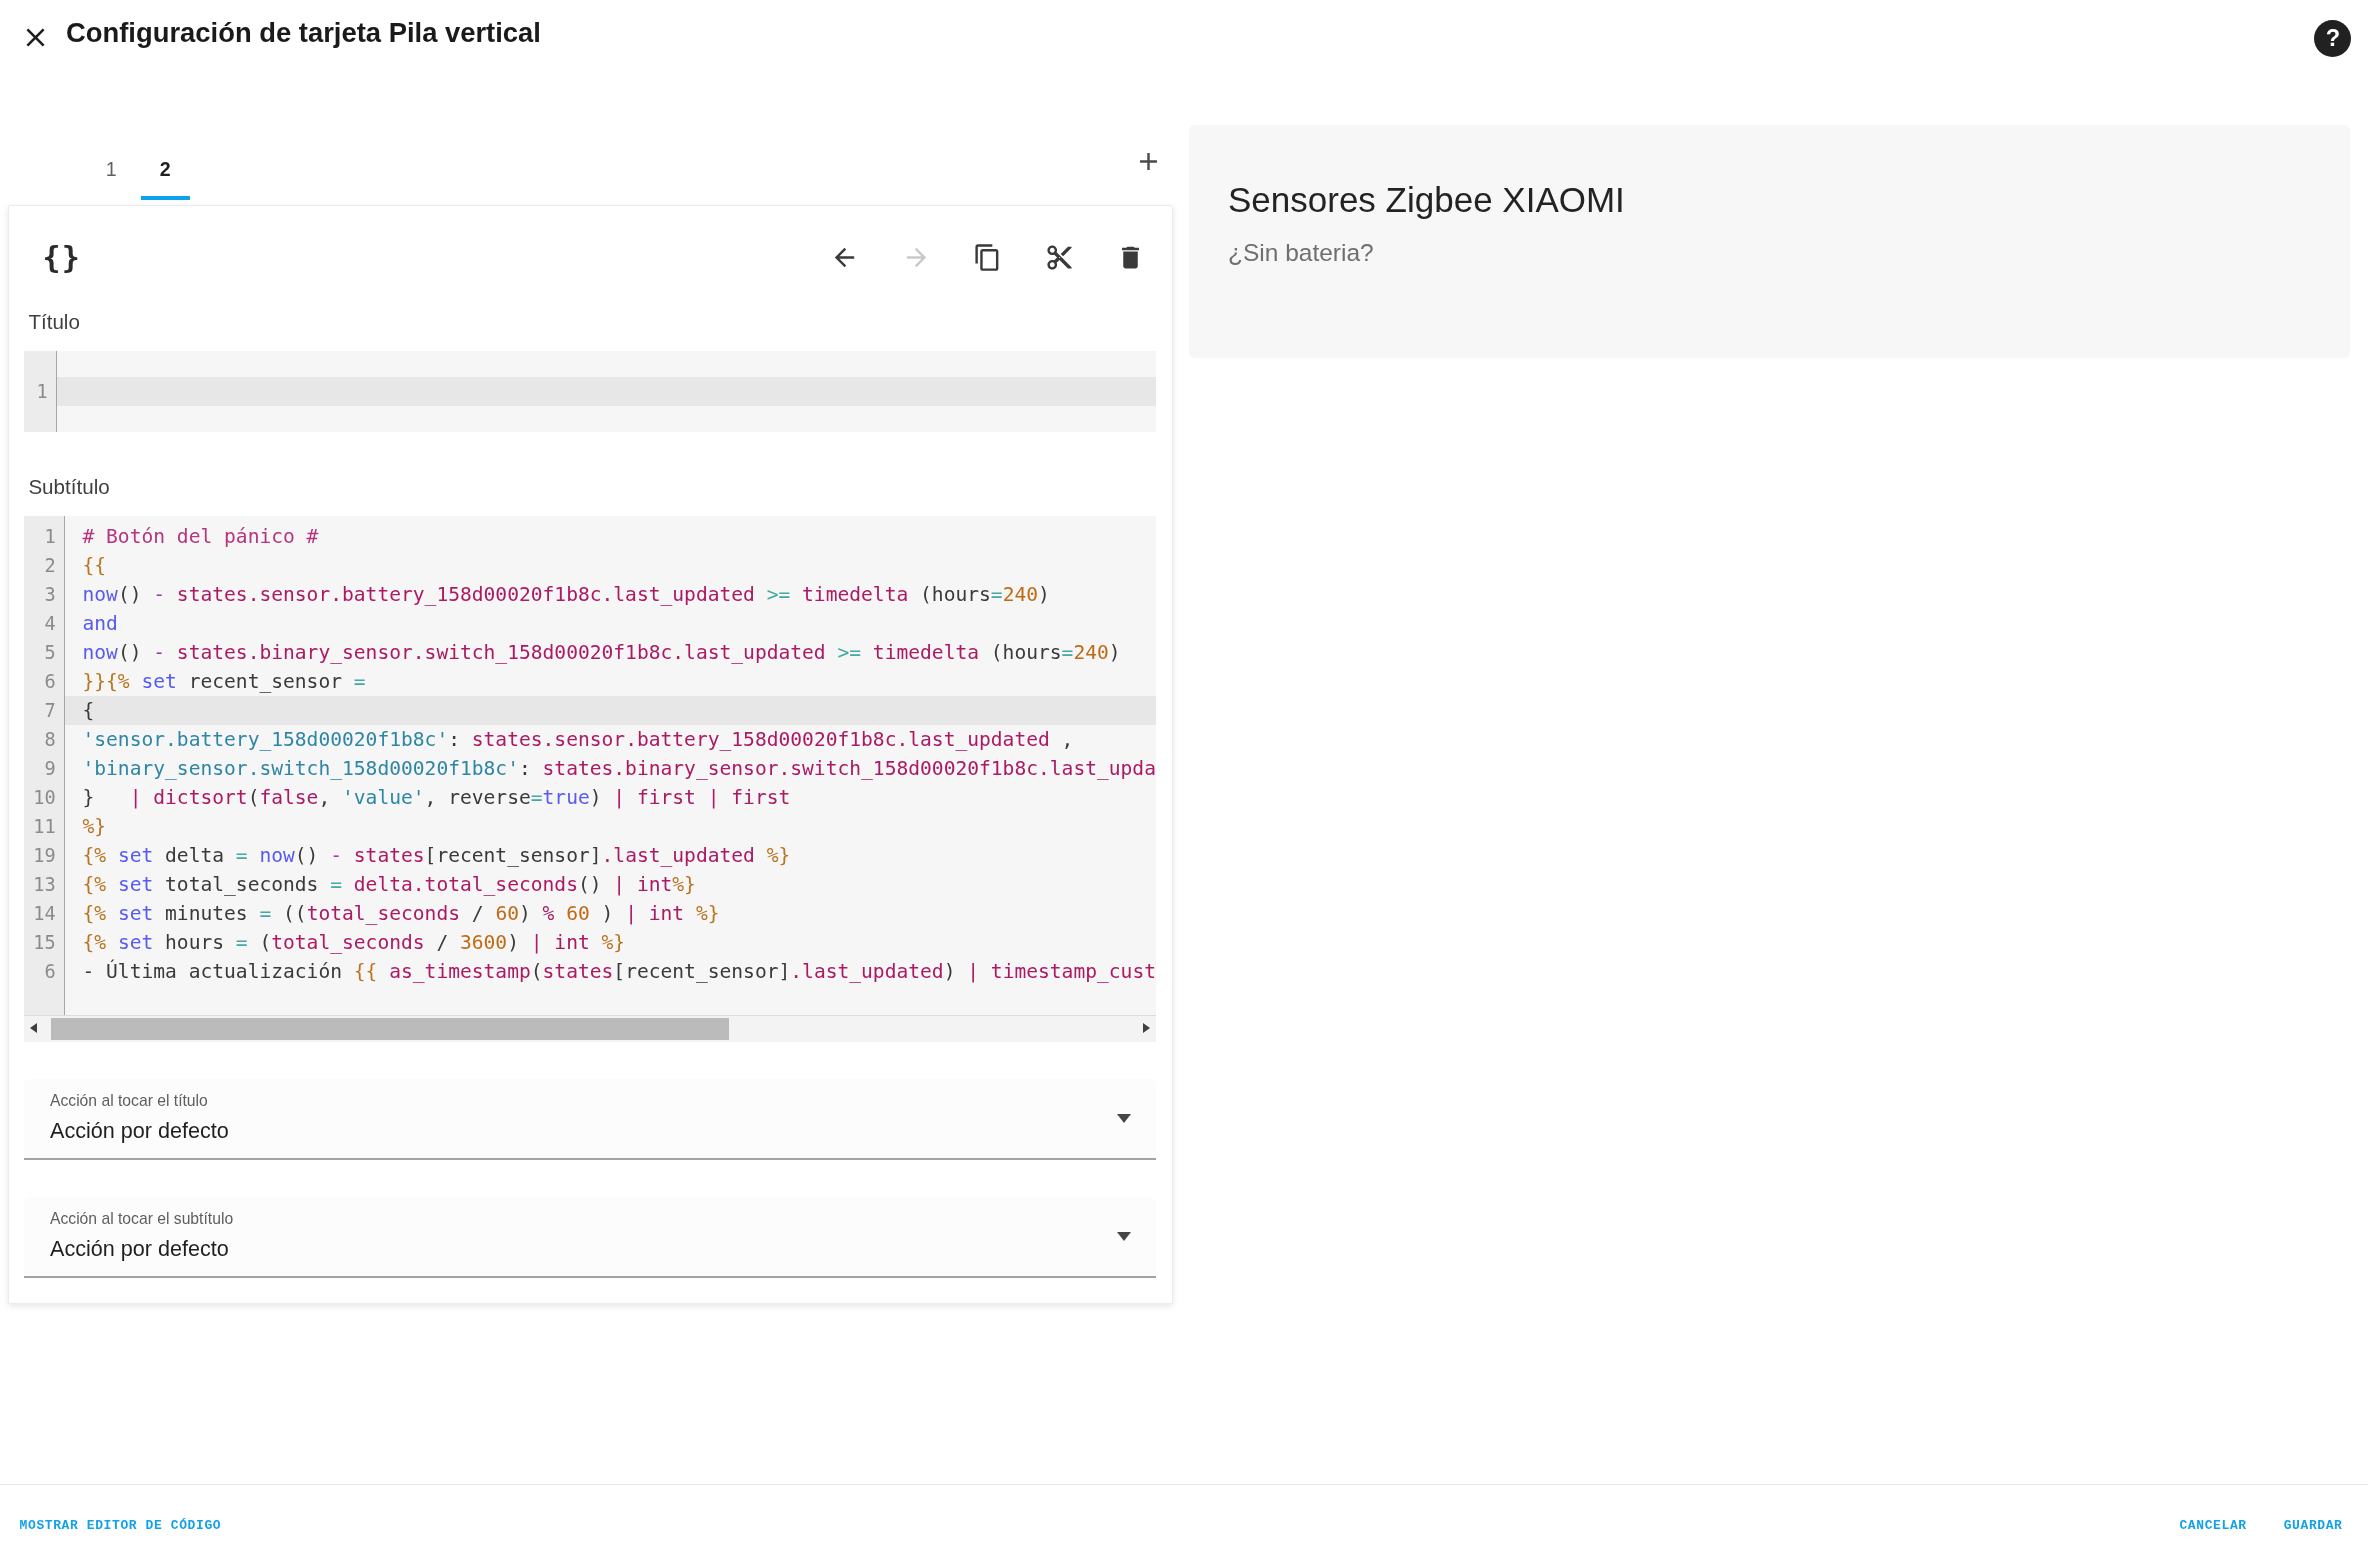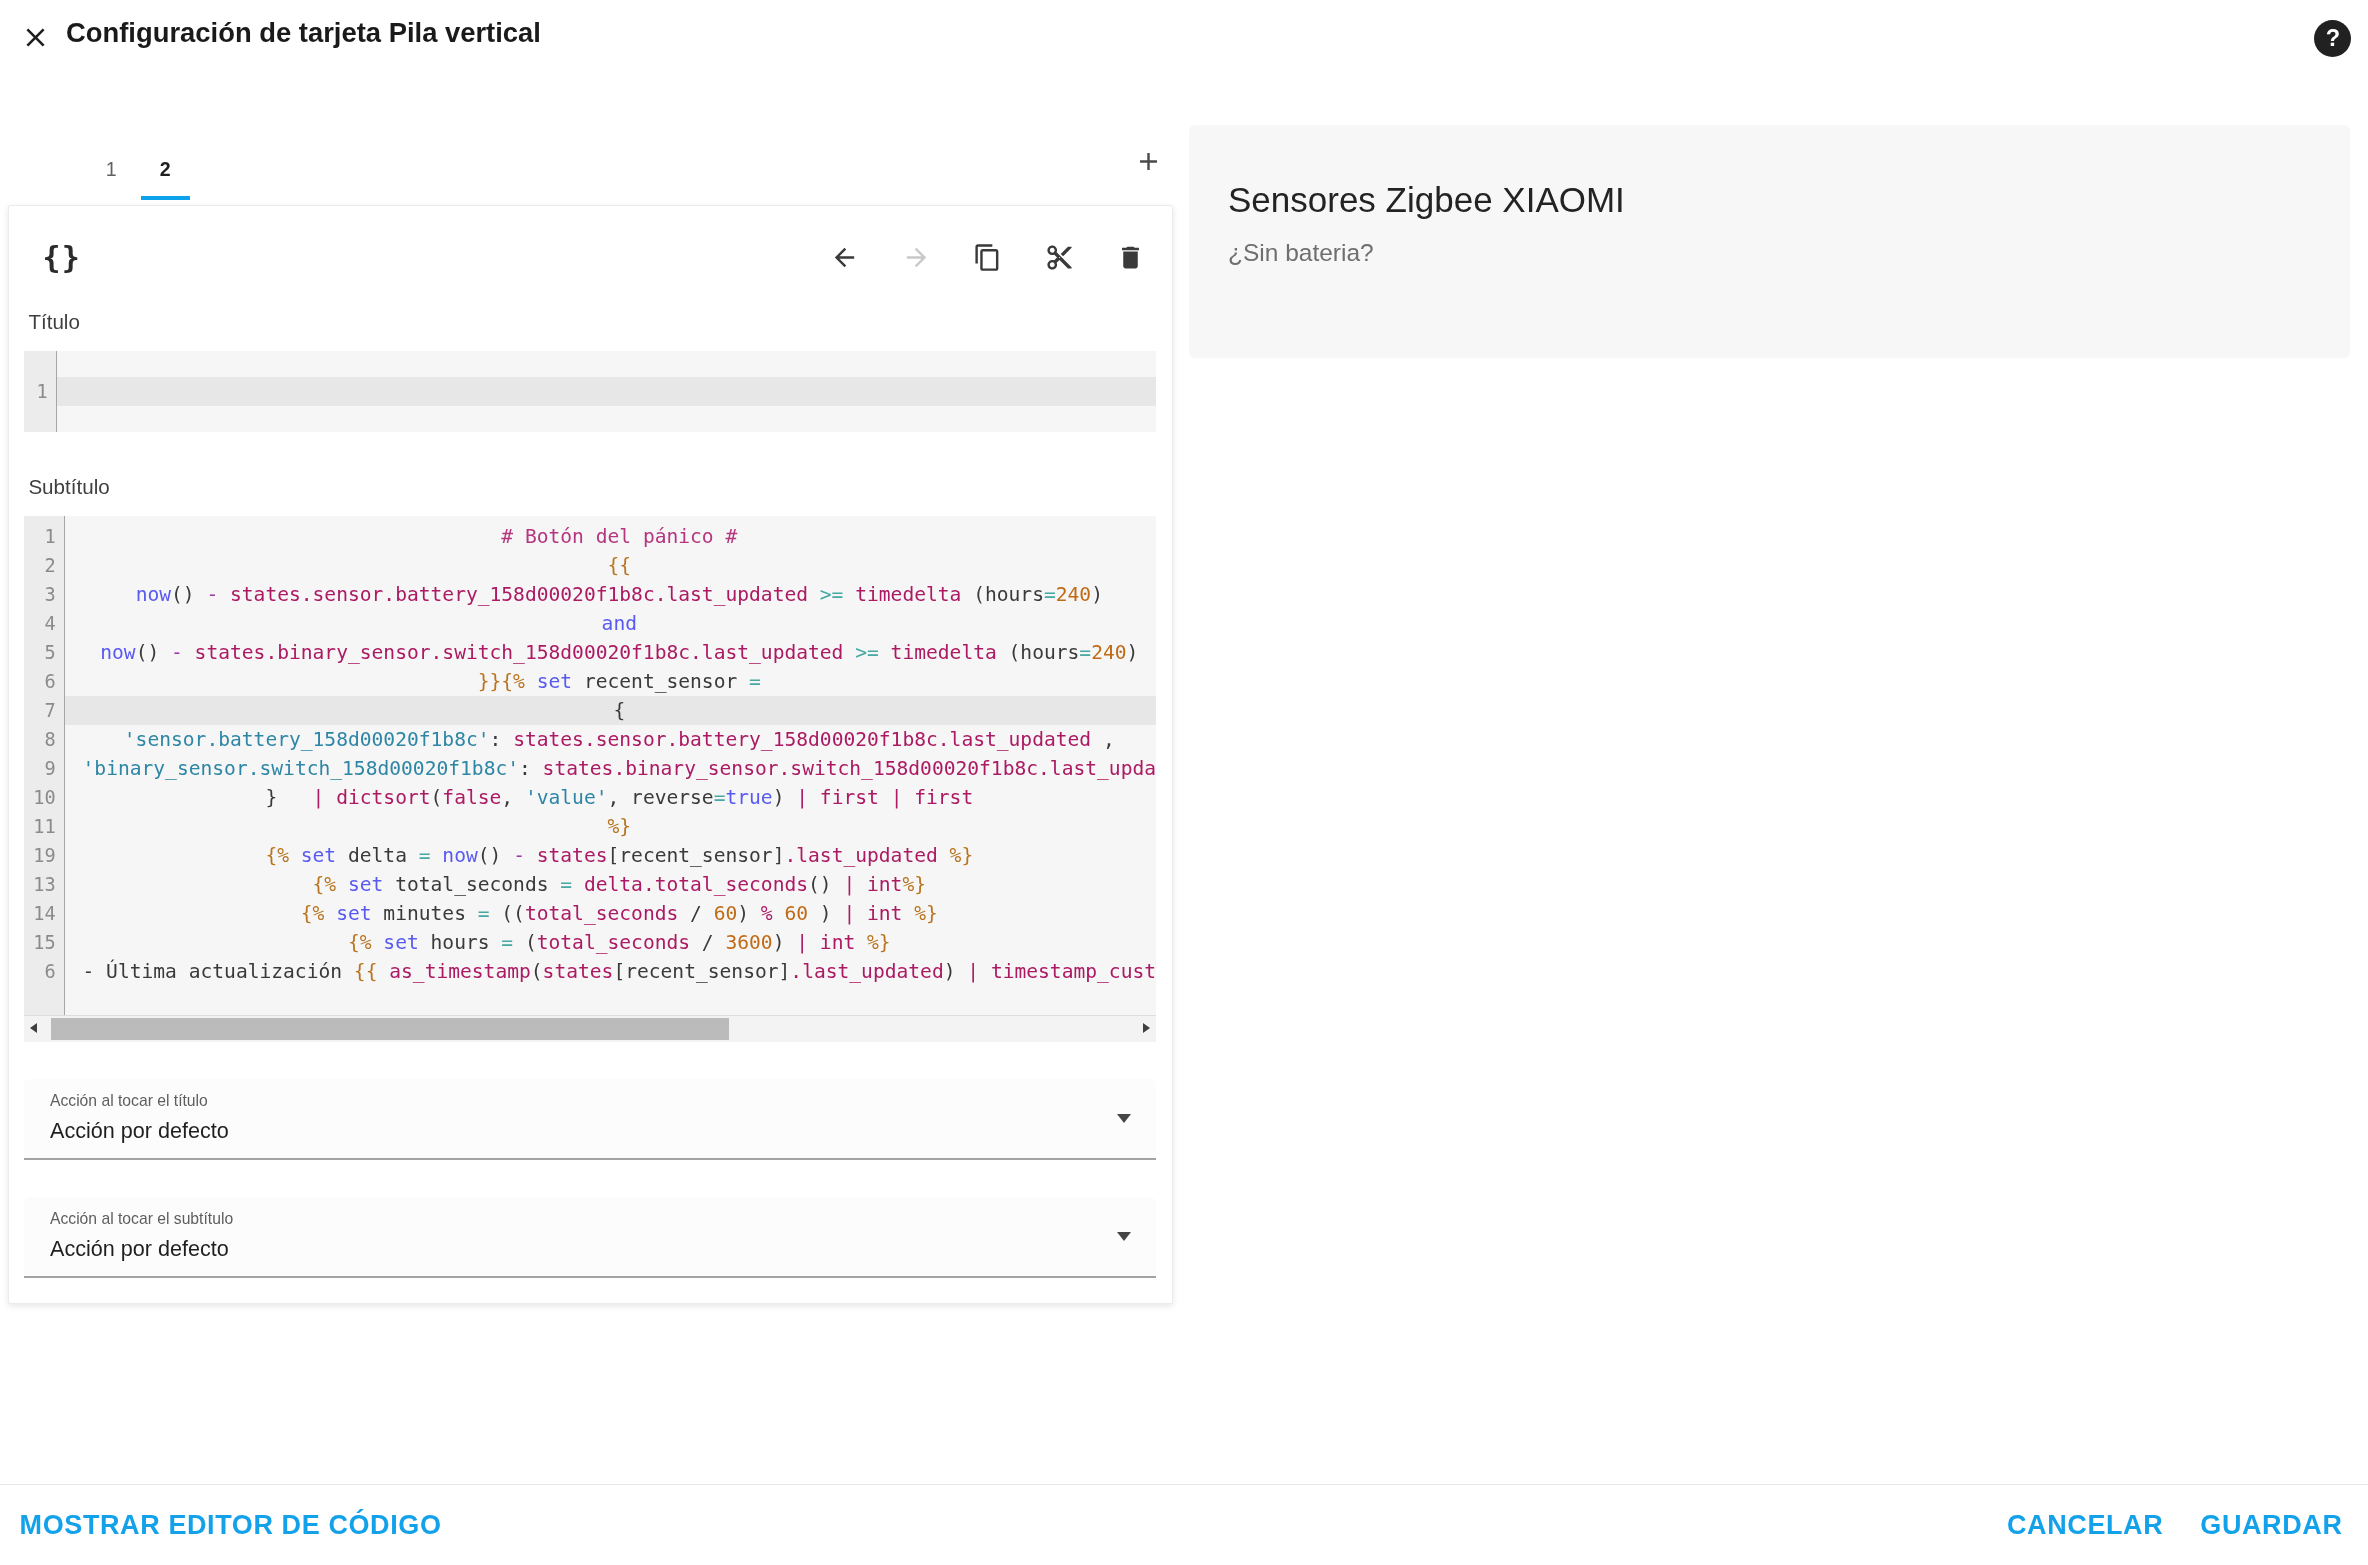--- a/index.html
+++ b/index.html
@@ -38,21 +38,21 @@
   
   .cm{background:#f6f6f6;font-family:"DejaVu Sans Mono",monospace;font-size:19.6px;color:var(--c-text);cursor:text;}
   .cm-row{display:flex;height:29px;line-height:29px;}
   .cm-row.pad-s{height:25.5px;}
   .cm-row.pad-e{height:26.5px;}
   .cm-row.pad-t{height:5.9px;}
   .cm-row.filler{height:29px;}
   .cm-g{flex:0 0 41px;background:#ececec;border-right:1px solid #a6a6a6;color:#8b8b8b;
     text-align:right;padding-right:8.8px;box-sizing:border-box;font-size:18.6px;}
   .cm-title .cm-g{flex-basis:33px;}
-  .cm-c{flex:1;padding-left:17px;white-space:pre;overflow:hidden;text-align:center;}
+  .cm-c{flex:1;padding-left:17px;white-space:pre;overflow:hidden;}
   .cm-row.active .cm-c{background:#e7e7e7;}
   .tk-keyword{color:var(--c-keyword);} .tk-name{color:var(--c-name);} .tk-delim{color:var(--c-delim);}
   .tk-number{color:var(--c-number);} .tk-operator{color:var(--c-operator);} .tk-string{color:var(--c-string);}
   .tk-text{color:var(--c-text);} .tk-comment{color:var(--c-comment);} .tk-minus{color:var(--c-minus);}
   
   .cm-hscroll{height:25.5px;background:#f3f3f3;border-top:1px solid #dedede;position:relative;}
   .sb-thumb{position:absolute;left:26.5px;top:2px;height:21.6px;width:678px;background:#bbbbbb;}
   .sb-arrow{position:absolute;top:6.9px;width:0;height:0;border-top:5.9px solid transparent;border-bottom:5.9px solid transparent;}
   .sb-left{left:5.9px;border-right:7.8px solid #3f3f3f;}
   .sb-right{right:5.9px;border-left:7.8px solid #3f3f3f;}
@@ -68,22 +68,22 @@
   .sel-action{margin-top:37px;height:81px;background:#fcfcfc;border-bottom:2px solid #a3a3a3;text-align:center;}
   .sel-action .s-label{position:absolute;left:25.5px;top:13.7px;font-size:15.7px;color:#5e5e5e;}
   .sel-action .s-value{position:absolute;left:25.5px;top:39px;font-size:21.6px;color:#1f1f1f;}
   
   .preview{position:absolute;left:1189px;top:125px;width:1161px;height:233px;background:#f7f7f7;border-radius:5.9px;box-sizing:border-box;}
   .pv-title{position:absolute;left:39px;top:55px;margin:0;font-size:35px;font-weight:400;color:#232323;}
   .pv-sub{position:absolute;left:39px;top:114px;margin:0;font-size:24.5px;color:#6f6f6f;}
   
   .footer{position:absolute;left:0;right:0;top:1484px;height:81px;border-top:1px solid #e7e7e7;
     display:flex;align-items:center;padding:0 25.5px 0 19.6px;box-sizing:border-box;background:#fff;}
-  .txt-btn{border:none;background:none;cursor:pointer;color:var(--link);font-weight:700;font-size:27px;
-    letter-spacing:0.6px;font-family:Liberation Sans, sans-serif;padding:0;}
+  .txt-btn{border:none;background:none;cursor:pointer;color:var(--link);font-weight:700;font-size:13px;
+    letter-spacing:0.6px;font-family:Liberation Mono, monospace;padding:0;}
   .ftr-spacer{flex:1;}
   .ftr-cancel{margin-right:37px;}
   svg{display:block;}
 </style>
 </head>
 <body>
 
 <button class="hdr-close">
   <span>
     <svg width="31" height="31" viewBox="0 0 24 24" fill="currentColor">

